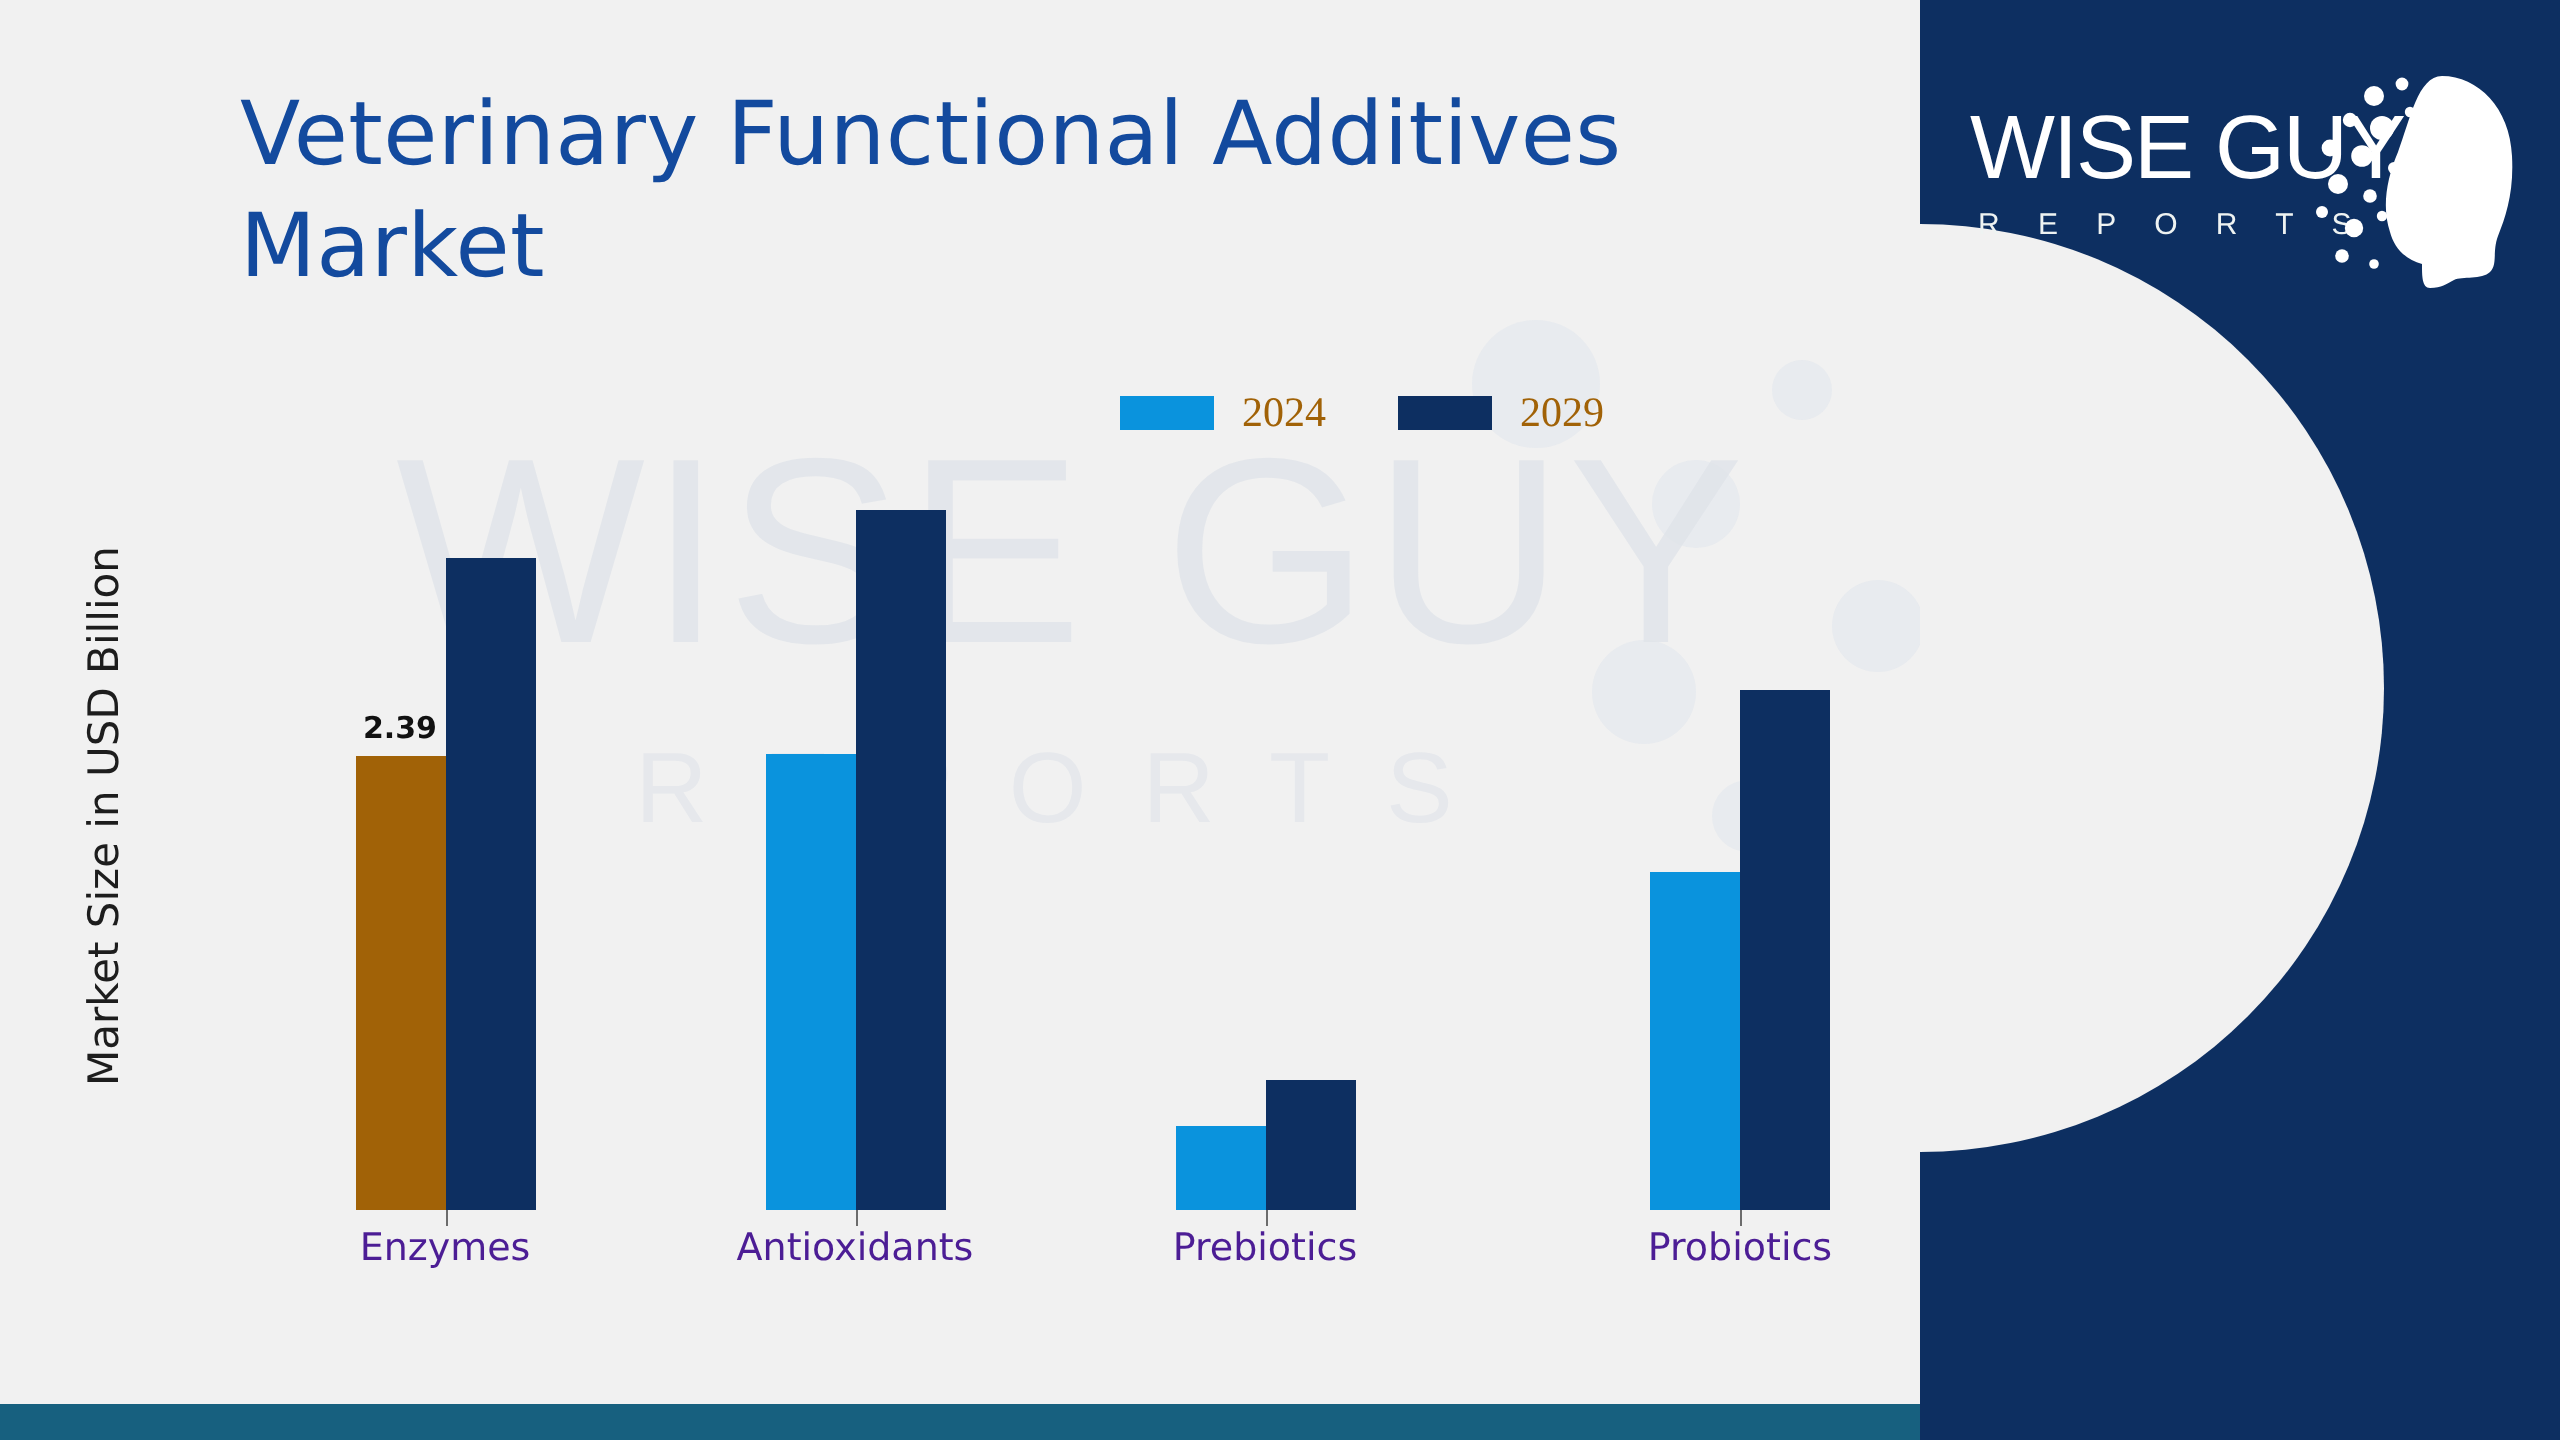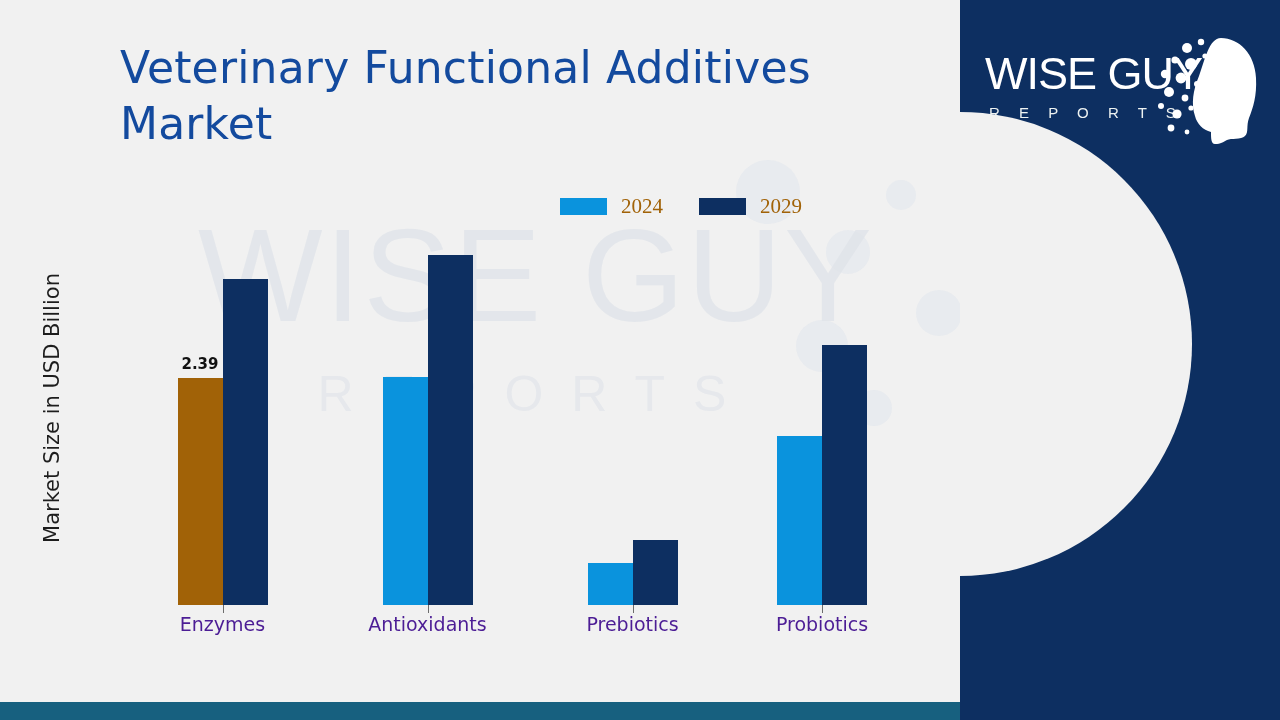--- a/index.html
+++ b/index.html
@@ -205,21 +205,21 @@
           <div class="bar b2032" style="background: rgb(13, 47, 97); height: 349.532px;"></div>
           <div class="tick"></div>
           <div class="cat">Antioxidants</div>
         </div>
         <div class="group" style="left: 467.5px;">
           <div class="bar b2024" style="background: rgb(10, 147, 221); height: 42.1546px;"></div>
           <div class="bar b2032" style="background: rgb(13, 47, 97); height: 64.9883px;"></div>
           <div class="tick"></div>
           <div class="cat">Prebiotics</div>
         </div>
-        <div class="group" style="left: 657px;">
+        <div class="group" style="left: 705px;">
           <div class="bar b2024" style="background: rgb(10, 147, 221); height: 169.496px;"></div>
           <div class="bar b2032" style="background: rgb(13, 47, 97); height: 259.953px;"></div>
           <div class="tick"></div>
           <div class="cat">Probiotics</div>
         </div>
       </div>
   </div>
 
 </div>
 

